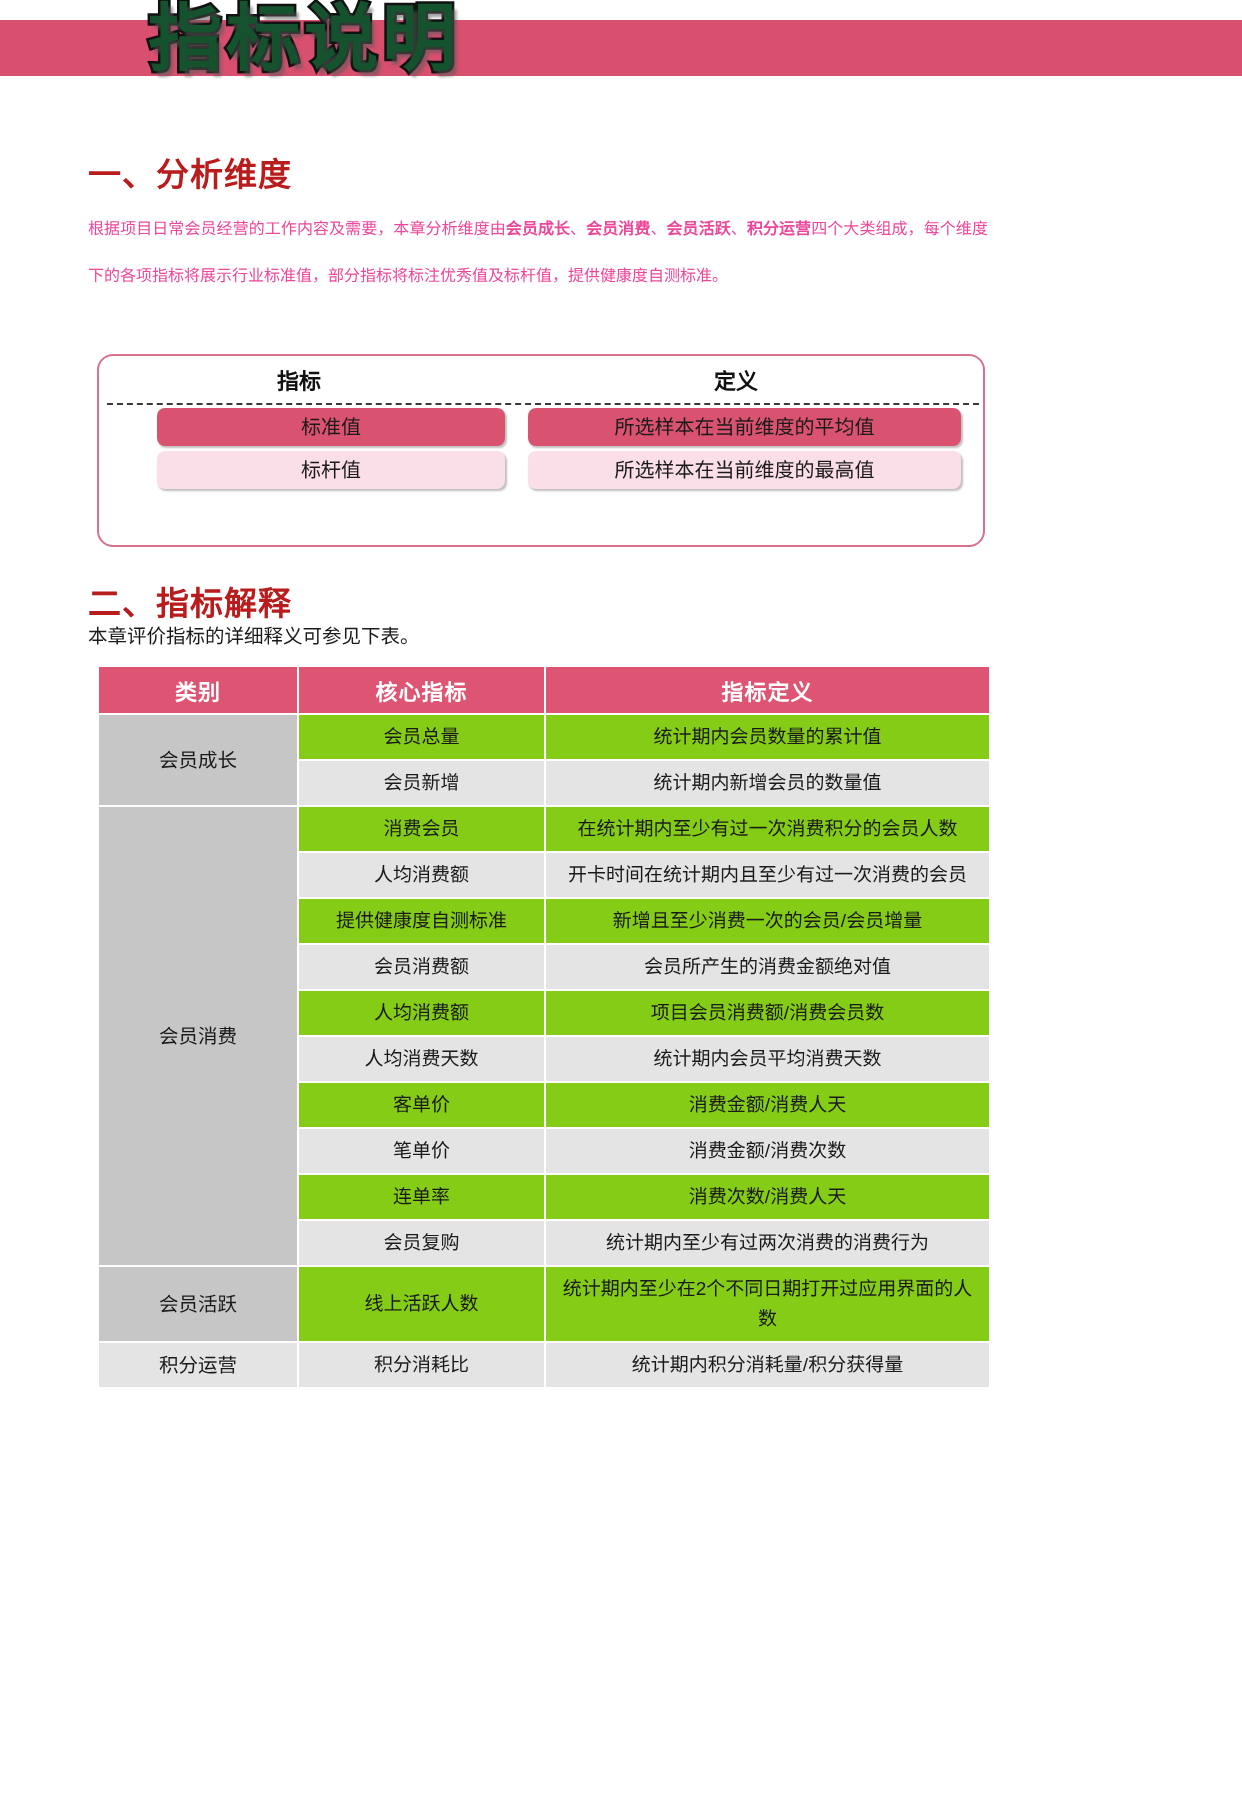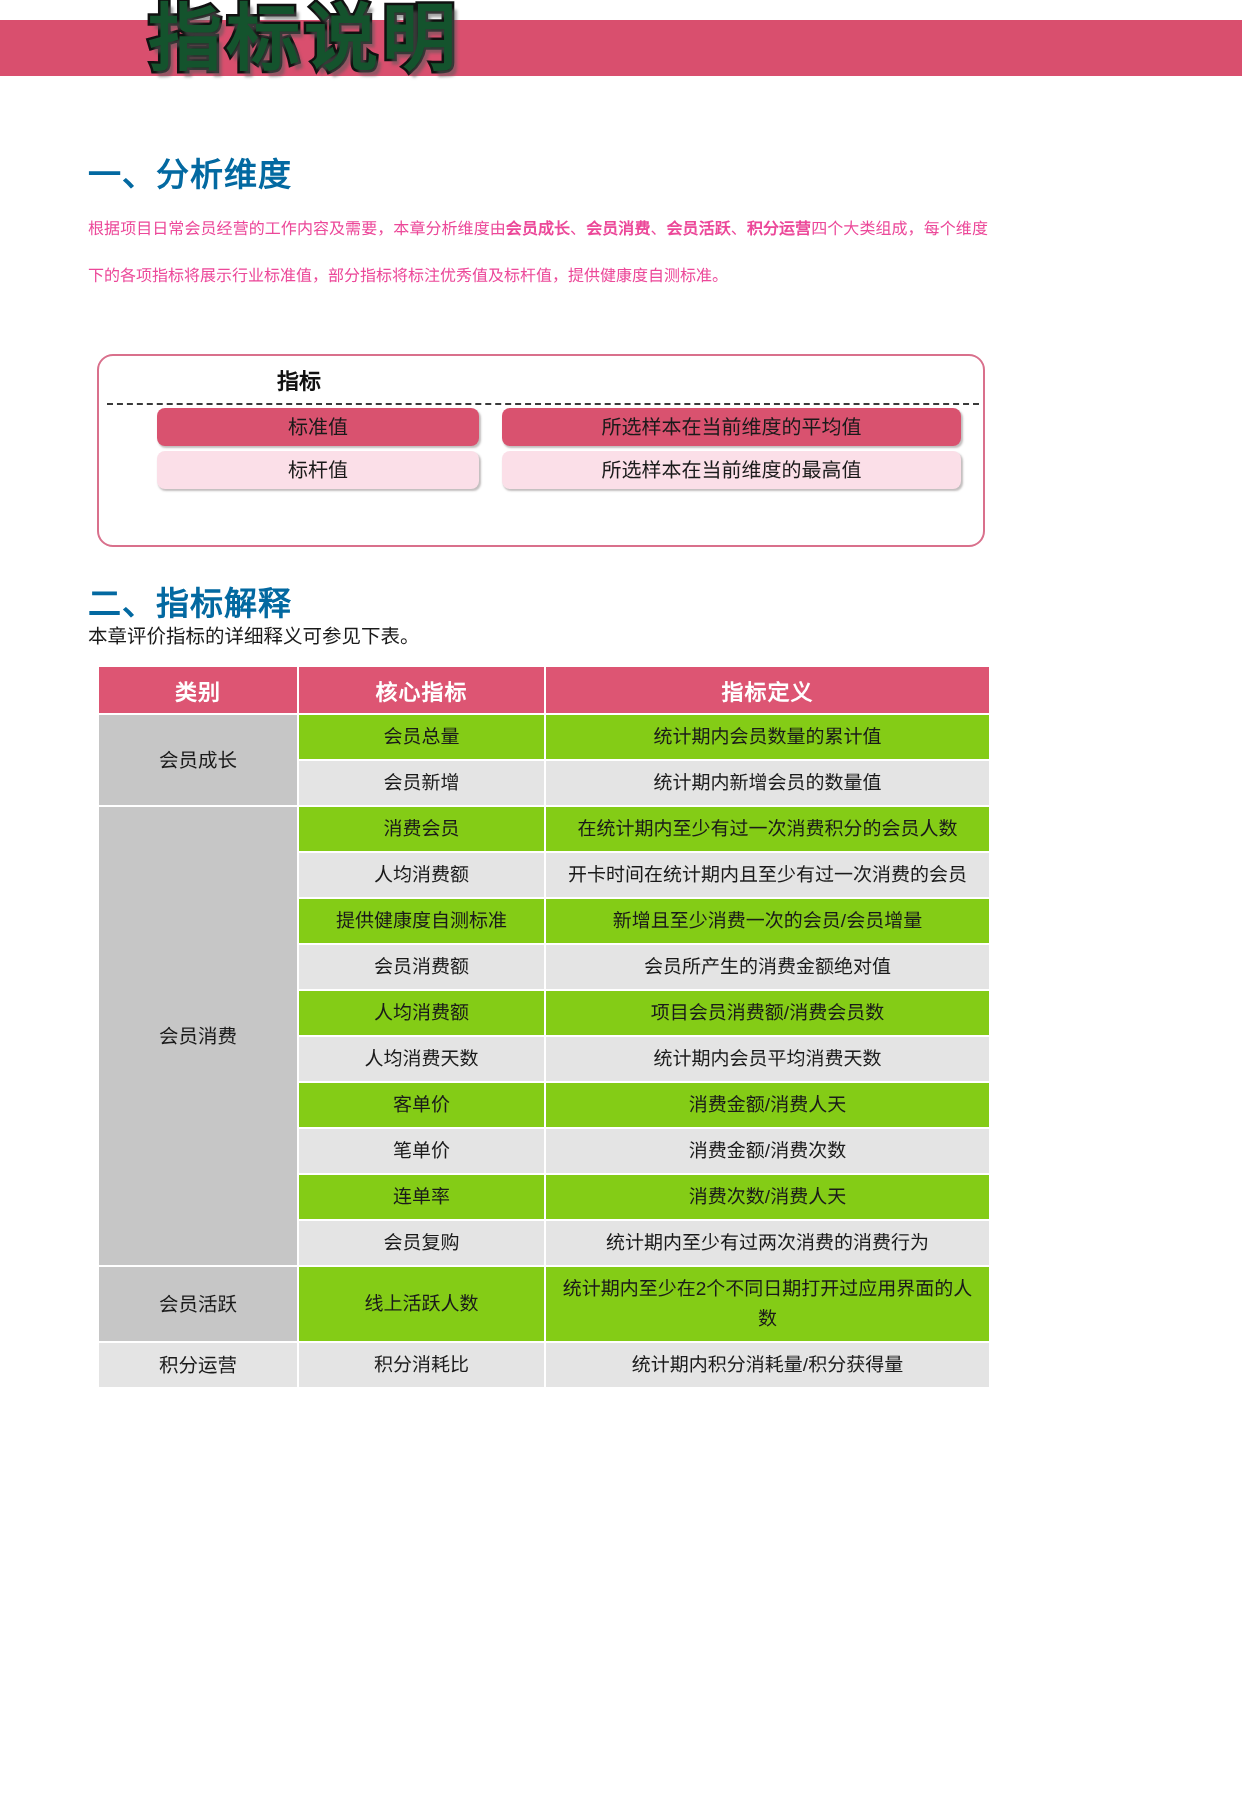--- a/index.html
+++ b/index.html
@@ -42,21 +42,21 @@
     white-space: nowrap;
   }
 
   
   .section-heading {
     position: absolute;
     left: 88px;
     font-size: 33px;
     font-weight: 900;
     letter-spacing: 1px;
-    color: #0369a1;
+    color: #b91c1c;
     white-space: nowrap;
   }
   #sec1-heading { top: 148px; }
   #sec2-heading { top: 577px; }
 
   
   .paragraph {
     position: absolute;
     left: 88px;
     width: 900px;
@@ -125,21 +125,21 @@
   }
   .pill {
     height: 38px;
     line-height: 38px;
     border-radius: 8px;
     text-align: center;
     font-size: 20px;
     color: #1a1a1a;
     box-shadow: 1.5px 2px 2px rgba(120,110,110,0.45);
   }
-  .pill.label { width: 322px; }
+  .pill.label { width: 348px; }
   .pill.desc  { flex: 1; margin-left: 23px; }
   .tone-1 { background: #d9526f; }
   .tone-2 { background: #e99aad; }
   .tone-3 { background: #fbdfe8; }
 
   
   .main-table {
     position: absolute;
     left: 97px;
     top: 665px;
@@ -182,20 +182,21 @@
 <div class="header-banner"></div>
 <div class="header-title">指标说明</div>
 
 <div class="section-heading" id="sec1-heading">一、分析维度</div>
 
 <div class="paragraph" id="sec1-paragraph"><span>根据项目日常会员经营的工作内容及需要，本章分析维度由</span><b>会员成长</b><span>、</span><b>会员消费</b><span>、</span><b>会员活跃</b><span>、</span><b>积分运营</b><span>四个大类组成，每个维度下的各项指标将展示行业标准值，部分指标将标注优秀值及标杆值，提供健康度自测标准。</span></div>
 
 <div class="def-box">
   <div class="def-head-row">
     <div class="def-head-cell c1">指标</div>
+    <div class="def-head-cell c2">定义</div>
   </div>
   <div class="def-dashed"></div>
   <div class="def-rows" id="def-rows">
       <div class="def-row">
         <div class="pill label tone-1">标准值</div>
         <div class="pill desc tone-1">所选样本在当前维度的平均值</div>
       </div>
       <div class="def-row">
         <div class="pill label tone-3">标杆值</div>
         <div class="pill desc tone-3">所选样本在当前维度的最高值</div>

